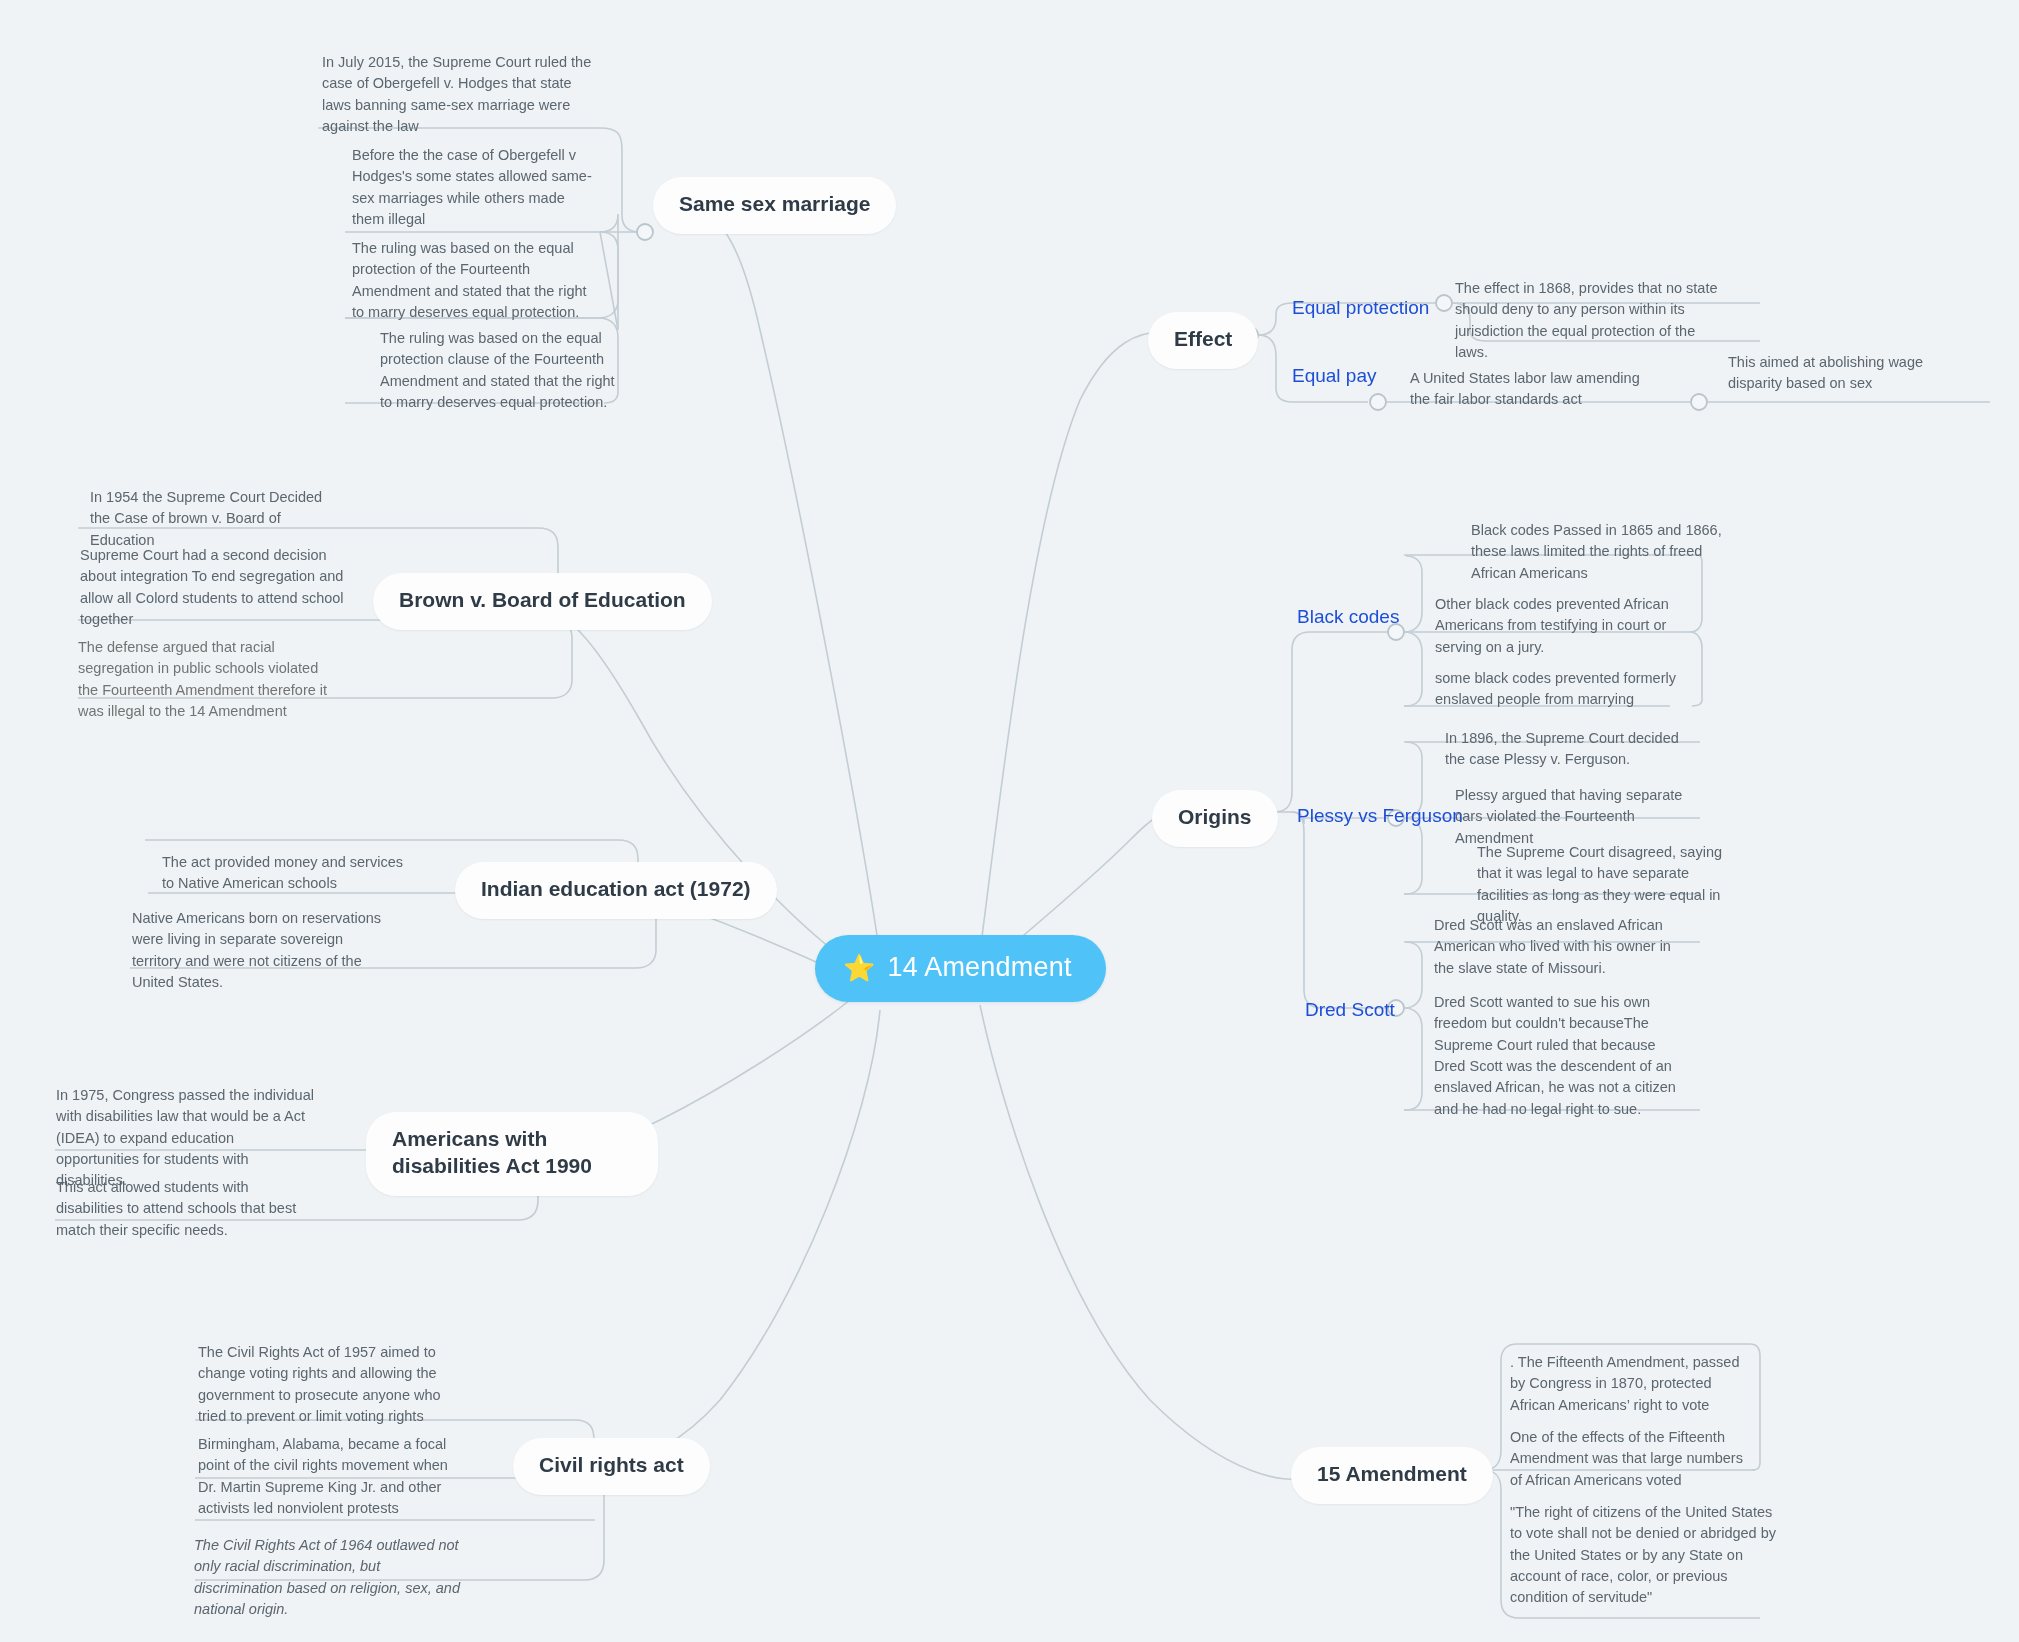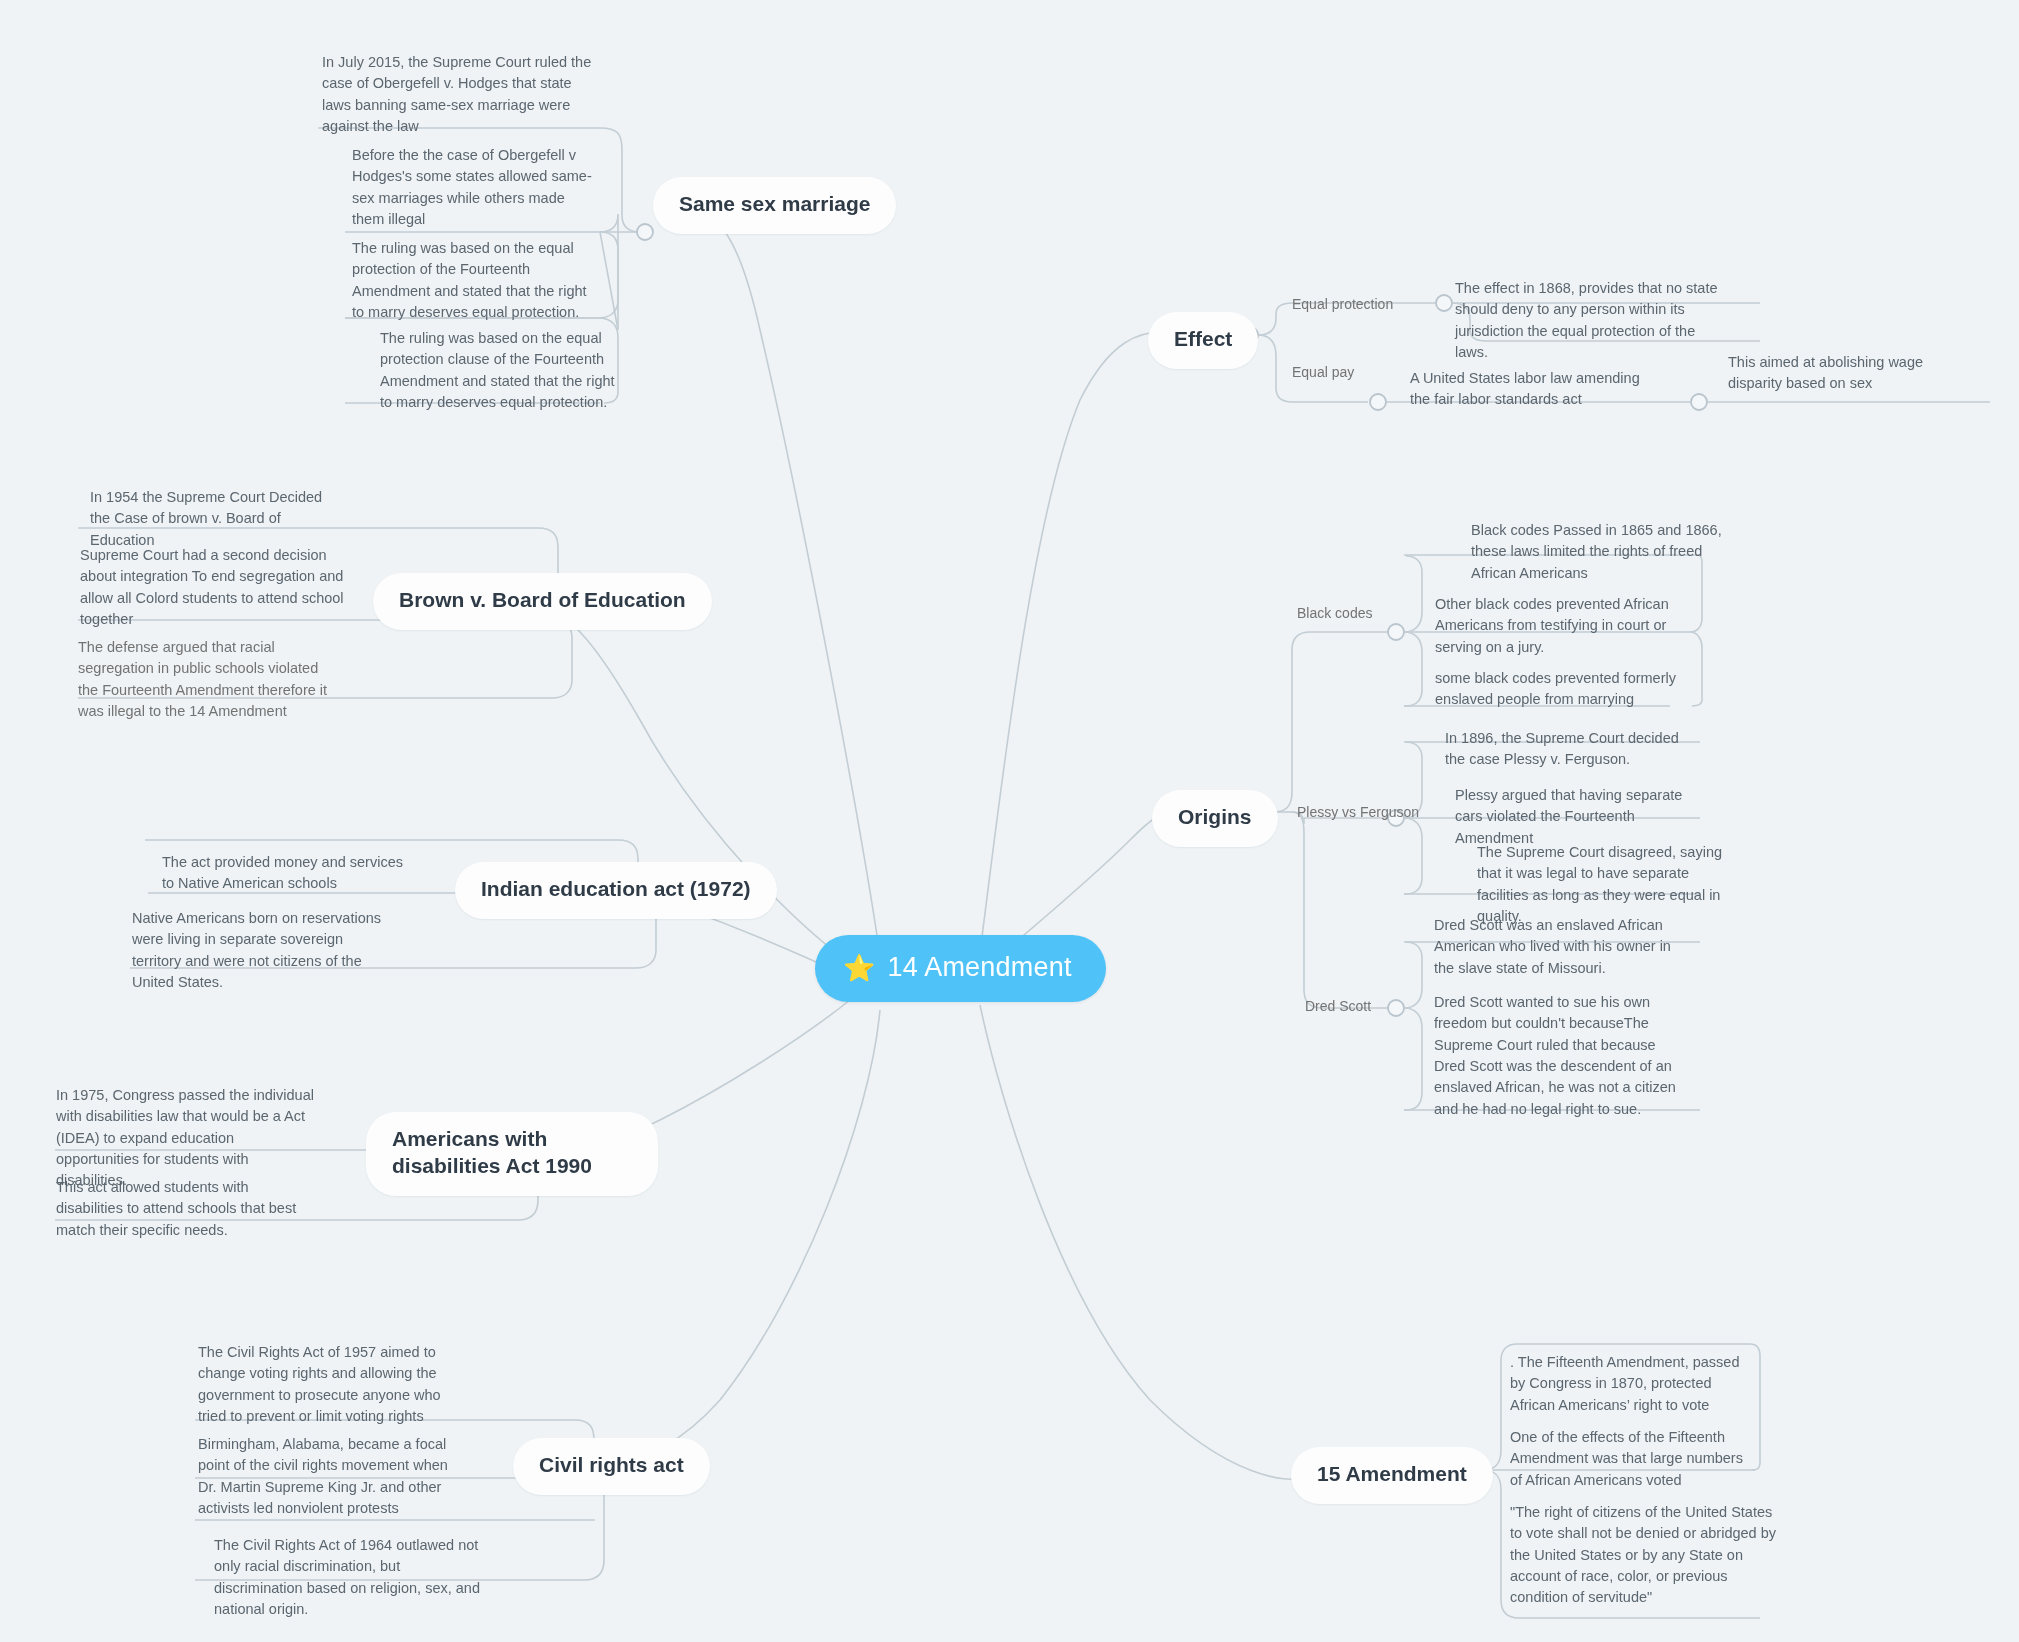--- a/index.html
+++ b/index.html
@@ -44,22 +44,22 @@
     font-size: 21px;
     font-weight: bold;
     color: #2f3b47;
     line-height: 1.28;
     box-shadow: 0 1px 2px rgba(40,70,90,.07);
   }
 
   
   .sublabel {
     position: absolute;
-    font-size: 14px;
-    color: #737373;
+    font-size: 19px;
+    color: #1d4ed8;
     line-height: 1.35;
     white-space: nowrap;
   }
 
   
   .leaf {
     position: absolute;
     font-size: 14.5px;
     color: #5b666f;
     line-height: 1.47;
@@ -217,21 +217,21 @@
   <div class="leaf dark" style="left:78px; top:637px; width:258px;">The defense argued that racial segregation in public schools violated the Fourteenth Amendment therefore it was illegal to the 14 Amendment</div>
 
   <div class="leaf" style="left:162px; top:852px; width:250px;">The act provided money and services to Native American schools</div>
   <div class="leaf" style="left:132px; top:908px; width:250px;">Native Americans born on reservations  were living in separate sovereign territory and were not citizens of the United States.</div>
 
   <div class="leaf" style="left:56px; top:1085px; width:258px;">In 1975, Congress passed the individual with disabilities law that would be a  Act (IDEA) to expand education opportunities for students with disabilities.</div>
   <div class="leaf" style="left:56px; top:1177px; width:258px;">This act allowed  students with disabilities to attend schools that best match their specific needs.</div>
 
   <div class="leaf" style="left:198px; top:1342px; width:268px;">The Civil Rights Act of 1957 aimed to change  voting rights and allowing the government to prosecute anyone who tried to prevent or limit voting rights</div>
   <div class="leaf" style="left:198px; top:1434px; width:272px;">Birmingham, Alabama, became a focal point of the civil rights movement when Dr. Martin Supreme King Jr. and other activists led nonviolent protests</div>
-  <div class="leaf" style="left:214px; top:1535px; width:272px;">The Civil Rights Act of 1964 outlawed not only racial discrimination, but discrimination based on religion, sex, and national origin.</div>
+  <div class="leaf" style="left:194px; top:1535px; width:272px;font-style:italic;">The Civil Rights Act of 1964 outlawed not only racial discrimination, but discrimination based on religion, sex, and national origin.</div>
 
   <div class="sublabel" style="left:1292px; top:295px;">Equal protection</div>
   <div class="leaf" style="left:1455px; top:278px; width:275px;">The effect in 1868, provides that no state should deny to any person within its jurisdiction the equal protection of the laws.</div>
 
   <div class="sublabel" style="left:1292px; top:363px;">Equal pay</div>
   <div class="leaf" style="left:1410px; top:368px; width:250px;">A United States labor law amending the fair labor standards act</div>
   <div class="leaf" style="left:1728px; top:352px; width:250px;">This aimed at abolishing wage disparity based on sex</div>
 
   <div class="sublabel" style="left:1297px; top:604px;">Black codes</div>
   <div class="leaf" style="left:1471px; top:520px; width:265px;">Black codes Passed in 1865 and 1866, these laws limited the rights of freed African Americans</div>

